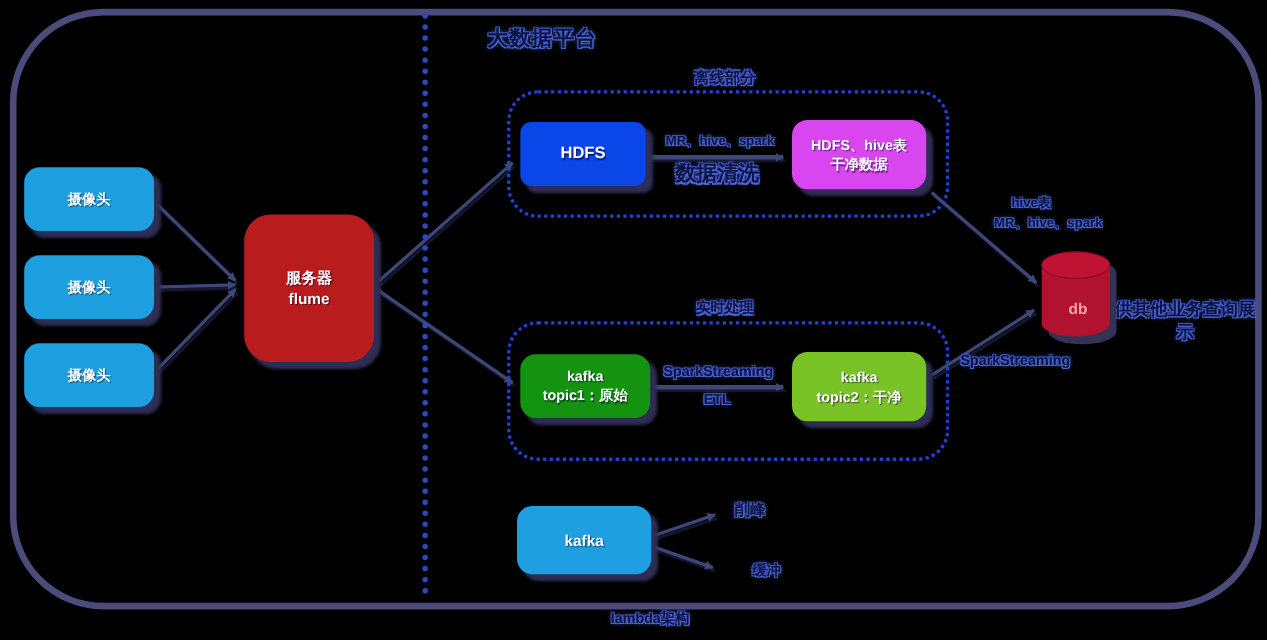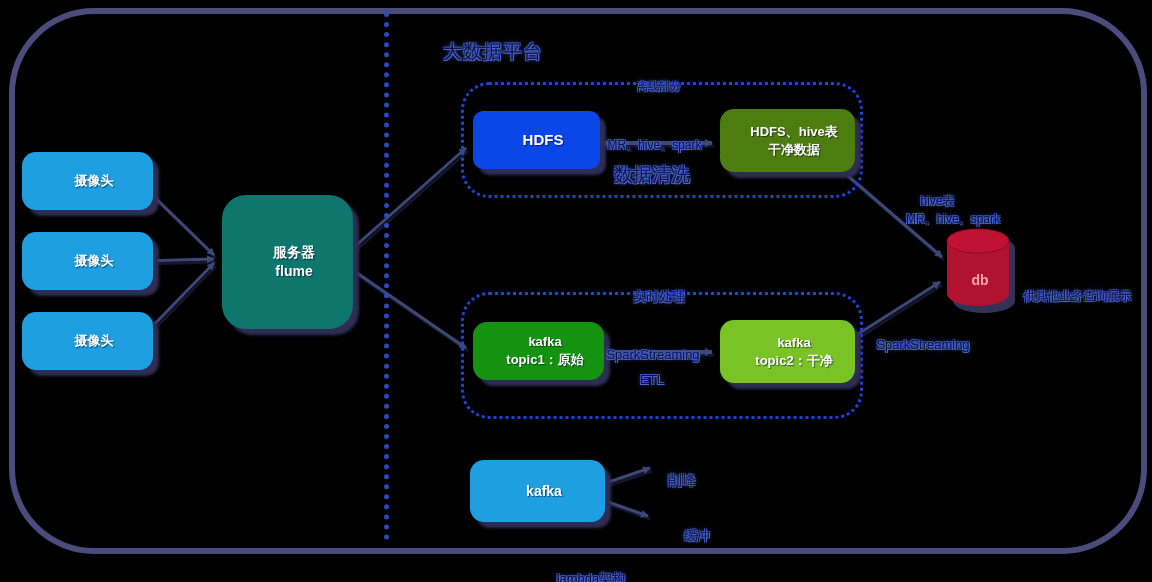--- a/index.html
+++ b/index.html
@@ -4,26 +4,26 @@
 <style>
   html,body{margin:0;padding:0;background:#000;}
   #canvas{position:relative;width:1152px;height:582px;background:#000;overflow:hidden;
           font-family:"Liberation Sans","DejaVu Sans",sans-serif;}
   .frame{position:absolute;left:9px;top:8px;width:1126px;height:534px;
          border:6px solid #4b4b7c;border-radius:85px;}
   .divider{position:absolute;left:384px;top:12px;height:528px;width:0;
            border-left:5px dotted #2b49c0;}
   .box{position:absolute;display:flex;flex-direction:column;align-items:center;
        justify-content:center;text-align:center;color:#fff;font-weight:bold;
-       box-shadow:6px 6px 3px #2e2e54;line-height:1.35;padding-left:13px;}
+       box-shadow:6px 6px 3px #2e2e54;line-height:1.35;}
   .box span{text-shadow:1px 1px 1px rgba(0,0,40,.55);}
   .dashed-group{position:absolute;border:3px dotted #1e42da;border-radius:28px;}
-  .lbl{position:absolute;color:#0d1342;font-weight:normal;text-align:center;
+  .lbl{position:absolute;color:#0d1342;font-weight:bold;text-align:center;
        text-shadow:1px 1px 0 #4d66d4,-1px -1px 0 #3a50b8,1px -1px 0 #3a50b8,
-                   -1px 1px 0 #4d66d4,0 0 5px #5a74e8;margin-top:17px;}
+                   -1px 1px 0 #4d66d4,0 0 5px #5a74e8;}
   .title{font-size:19px;letter-spacing:1px;}
   svg{position:absolute;left:0;top:0;}
   .dbtext{position:absolute;left:948px;top:272px;width:64px;text-align:center;
           color:#fca5a5;font-weight:bold;font-size:14px;}
 </style>
 </head>
 <body>
 
 <div id="canvas">
 
@@ -72,31 +72,31 @@
   <div class="box" style="left:22px;top:152px;width:118px;height:58px;border-radius:14px;background:#1e9fe0;font-size:13px;">
     <span>摄像头</span>
   </div>
   <div class="box" style="left:22px;top:232px;width:118px;height:58px;border-radius:14px;background:#1e9fe0;font-size:13px;">
     <span>摄像头</span>
   </div>
   <div class="box" style="left:22px;top:312px;width:118px;height:58px;border-radius:14px;background:#1e9fe0;font-size:13px;">
     <span>摄像头</span>
   </div>
 
-  <div class="box" style="left:222px;top:195px;width:118px;height:134px;border-radius:24px;background:#0f766e;font-size:14px;">
+  <div class="box" style="left:222px;top:195px;width:118px;height:134px;border-radius:24px;background:#b91c1c;font-size:14px;">
     <span>服务器</span>
     <span>flume</span>
   </div>
 
-  <div class="lbl" style="left:609px;top:62px;width:100px;font-size:11px;">离线部分</div>
+  <div class="lbl" style="left:609px;top:62px;width:100px;font-size:14px;">离线部分</div>
   <div class="dashed-group" style="left:461px;top:82px;width:396px;height:110px;"></div>
   <div class="box" style="left:473px;top:111px;width:114px;height:58px;border-radius:10px;background:#0a46e8;font-size:15px;">
     <span>HDFS</span>
   </div>
-  <div class="box" style="left:720px;top:109px;width:122px;height:63px;border-radius:14px;background:#4d7c0f;font-size:13px;">
+  <div class="box" style="left:720px;top:109px;width:122px;height:63px;border-radius:14px;background:#d946ef;font-size:13px;">
     <span>HDFS、hive表</span>
     <span>干净数据</span>
   </div>
   <div class="lbl" style="left:597px;top:120px;width:115px;font-size:12px;">MR、hive、spark</div>
   <div class="lbl" style="left:607px;top:145px;width:90px;font-size:19px;">数据清洗</div>
 
   <div class="lbl" style="left:609px;top:271px;width:100px;font-size:13px;">实时处理</div>
   <div class="dashed-group" style="left:461px;top:292px;width:396px;height:121px;"></div>
   <div class="box" style="left:473px;top:322px;width:118px;height:58px;border-radius:14px;background:#149310;font-size:13px;">
     <span>kafka</span>
@@ -105,21 +105,21 @@
   <div class="box" style="left:720px;top:320px;width:122px;height:63px;border-radius:14px;background:#79c327;font-size:13px;">
     <span>kafka</span>
     <span>topic2：干净</span>
   </div>
   <div class="lbl" style="left:592px;top:330px;width:122px;font-size:13px;">SparkStreaming</div>
   <div class="lbl" style="left:622px;top:355px;width:60px;font-size:13px;">ETL</div>
 
   <div class="lbl" style="left:880px;top:176px;width:115px;font-size:12px;">hive表</div>
   <div class="lbl" style="left:893px;top:194px;width:120px;font-size:12px;">MR、hive、spark</div>
   <div class="lbl" style="left:868px;top:320px;width:110px;font-size:13px;">SparkStreaming</div>
-  <div class="lbl" style="left:1010px;top:271px;width:135px;font-size:12px;text-align:center;">供其他业务查询展示</div>
+  <div class="lbl" style="left:1010px;top:271px;width:135px;font-size:16px;text-align:center;">供其他业务查询展示</div>
 
   <svg style="left:946px;top:228px;" width="72" height="92" viewBox="0 0 72 92">
     <g transform="translate(6,7)">
       <path d="M1,13 a31,12 0 0 1 62,0 v53 a31,12 0 0 1 -62,0 z" fill="#333358"></path>
     </g>
     <path d="M1,13 a31,12 0 0 1 62,0 v53 a31,12 0 0 1 -62,0 z" fill="#b1122f"></path>
     <ellipse cx="32" cy="13" rx="31" ry="12" fill="#c01334" stroke="#8e0c24" stroke-width="1"></ellipse>
   </svg>
   <div class="dbtext">db</div>
 

